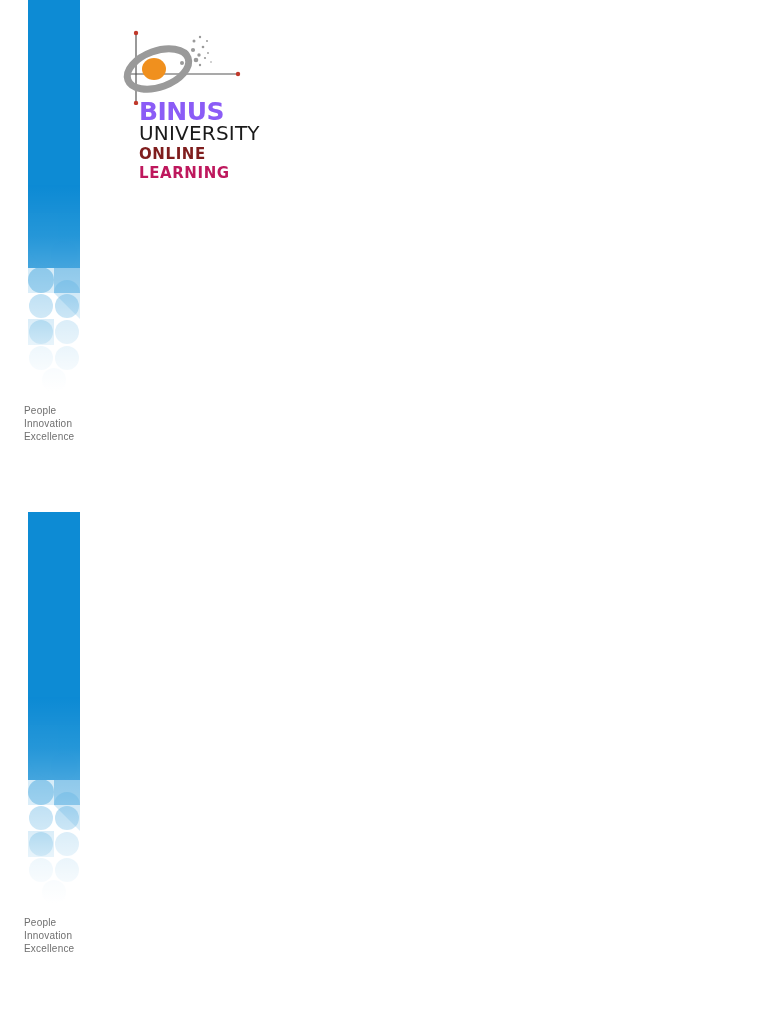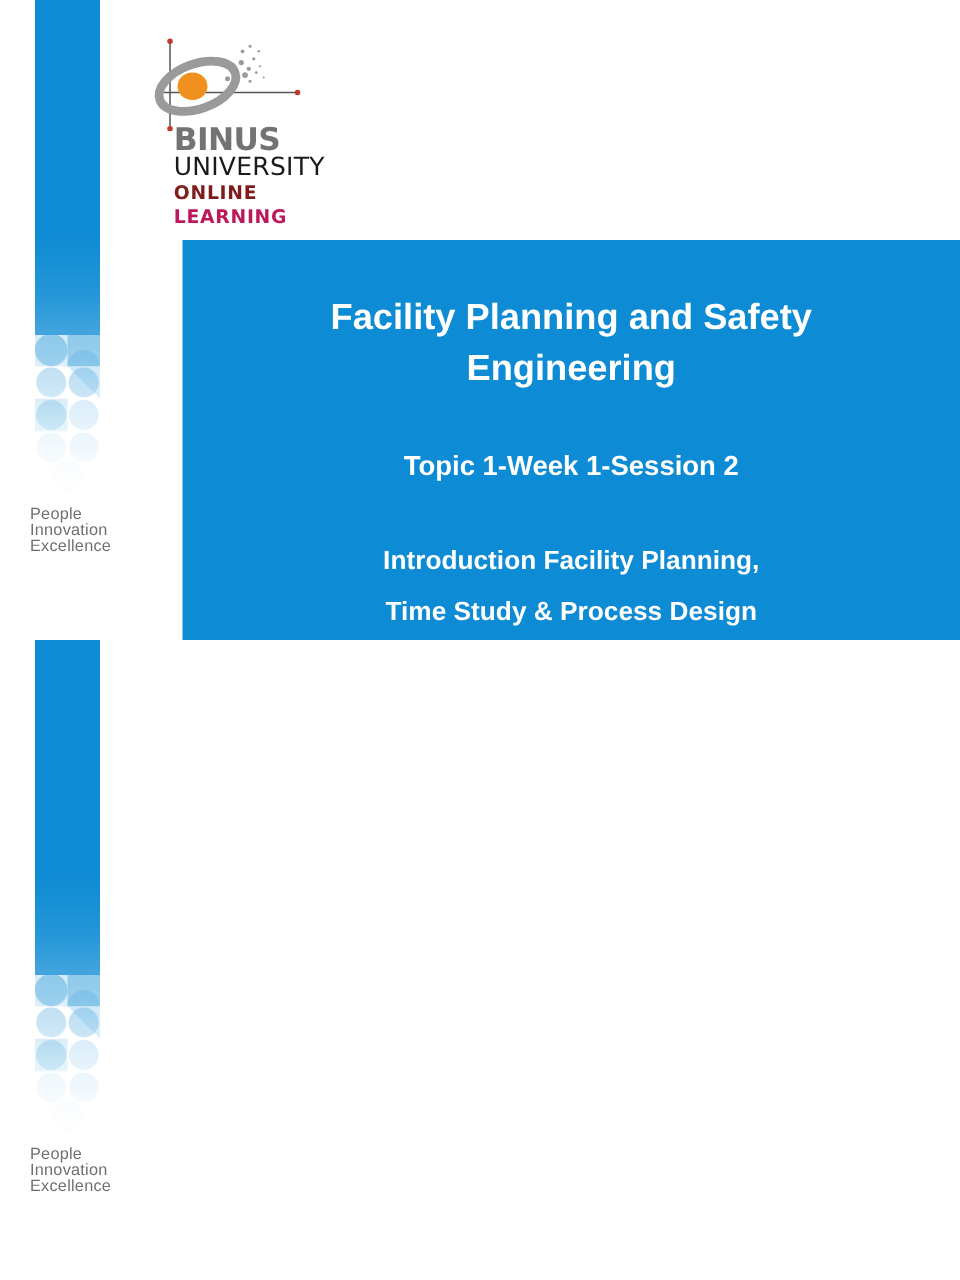--- a/index.html
+++ b/index.html
@@ -57,21 +57,21 @@
         rgba(255,255,255,0.10) 25%,
         rgba(255,255,255,0.35) 55%,
         rgba(255,255,255,0.72) 80%,
         rgba(255,255,255,1.00) 100%);
     pointer-events: none;
   }
   .tagline {
     position: absolute;
     left: 24px;
     top: 404px;
-    font-size: 13px;
+    font-size: 10px;
     line-height: 13px;
     color: #6f6f6f;
     font-family: "Liberation Sans", sans-serif;
     letter-spacing: 0.2px;
   }
 
   
   .logo {
     position: absolute;
     width: 150px;
@@ -84,21 +84,21 @@
     width: 150px;
     height: 80px;
   }
   .logo-binus {
     position: absolute;
     left: 31px;
     top: 74px;
     font-size: 25px;
     font-weight: bold;
     letter-spacing: -0.5px;
-    color: #737373;
+    color: #8b5cf6;
     font-family: "DejaVu Sans", sans-serif;
     line-height: 25px;
   }
   .logo-university {
     position: absolute;
     left: 31px;
     top: 100px;
     font-size: 20px;
     letter-spacing: 0.2px;
     color: #1a1a1a;
@@ -235,31 +235,20 @@
 
         <ellipse cx="46" cy="44" rx="12" ry="11" fill="#f0901e"></ellipse>
       </svg>
     </div>
     <div class="logo-binus">BINUS</div>
     <div class="logo-university">UNIVERSITY</div>
     <div class="logo-online">ONLINE</div>
     <div class="logo-learning">LEARNING</div>
   </div>
 
-  <div class="title-box">
-    <div class="title-main">
-      <div>Facility Planning and Safety</div>
-      <div>Engineering</div>
-    </div>
-    <div class="title-topic">Topic 1-Week 1-Session 2</div>
-    <div class="title-sub">
-      <div>Introduction Facility Planning,</div>
-      <div>Time Study &amp; Process Design</div>
-    </div>
-  </div>
 </div>
 
 <div class="slide">
 
   <div class="sidebar">
     <div class="sidebar-bar"></div>
     <div class="sidebar-pattern">
       <svg width="72" height="206" viewBox="0 0 72 206" xmlns="http://www.w3.org/2000/svg">
         <g fill="#0d8bd4">
           <rect x="10" y="0" width="52" height="28" opacity="0.55"></rect>

